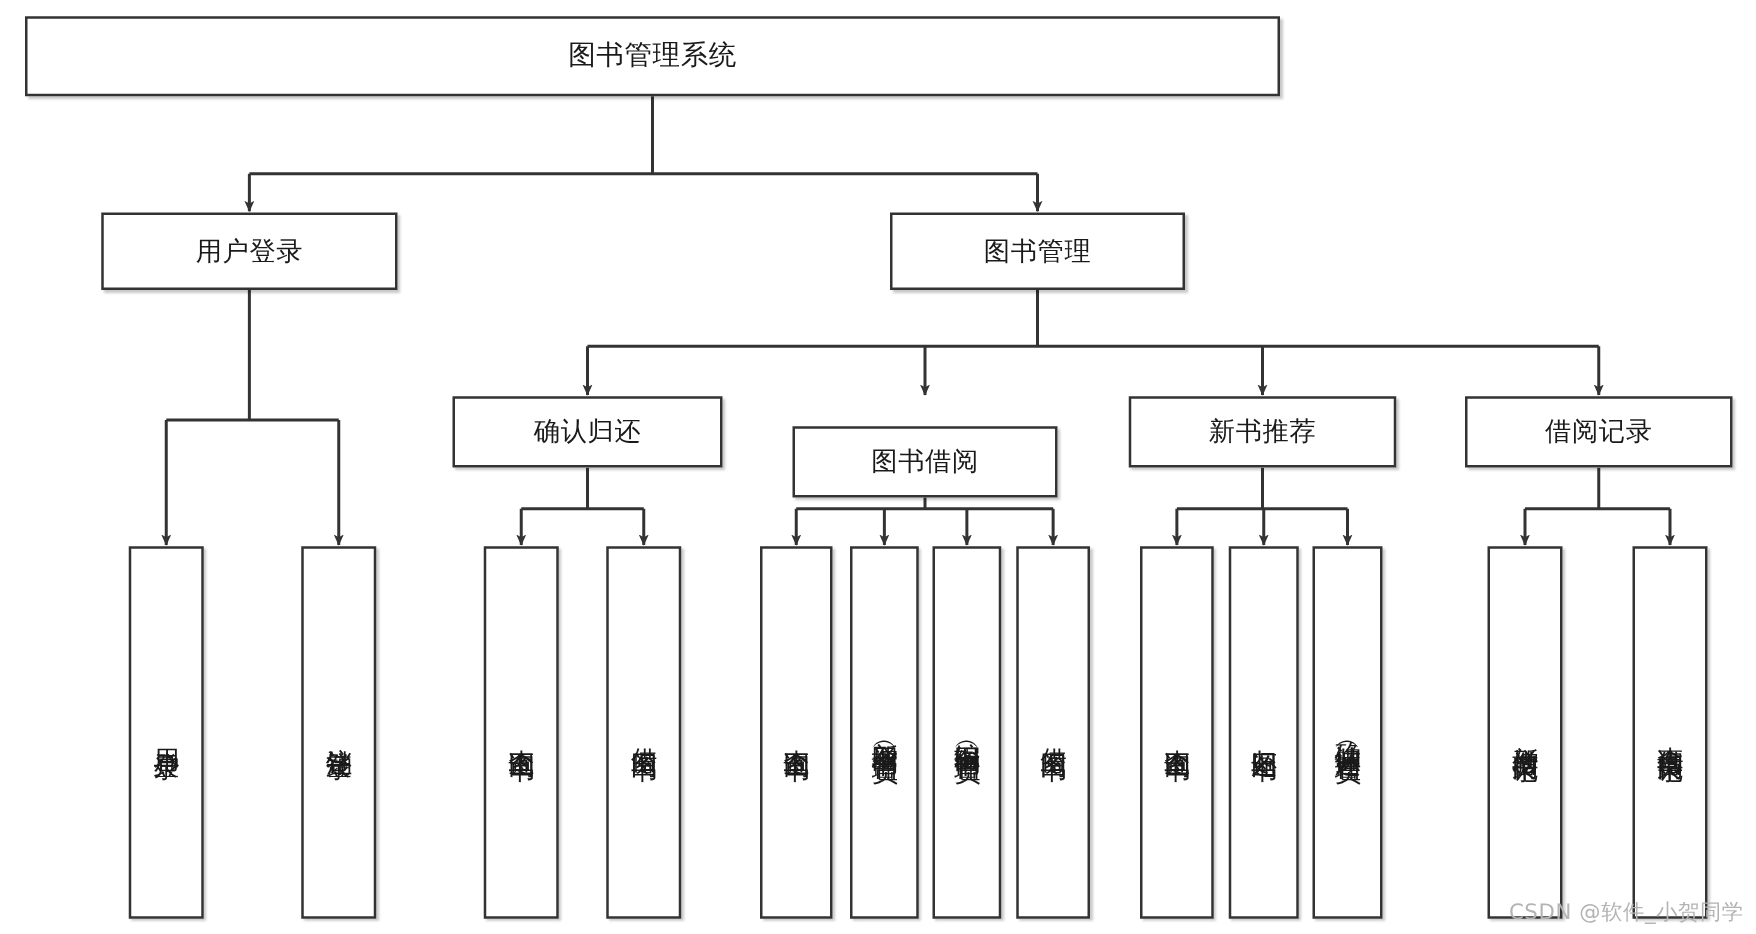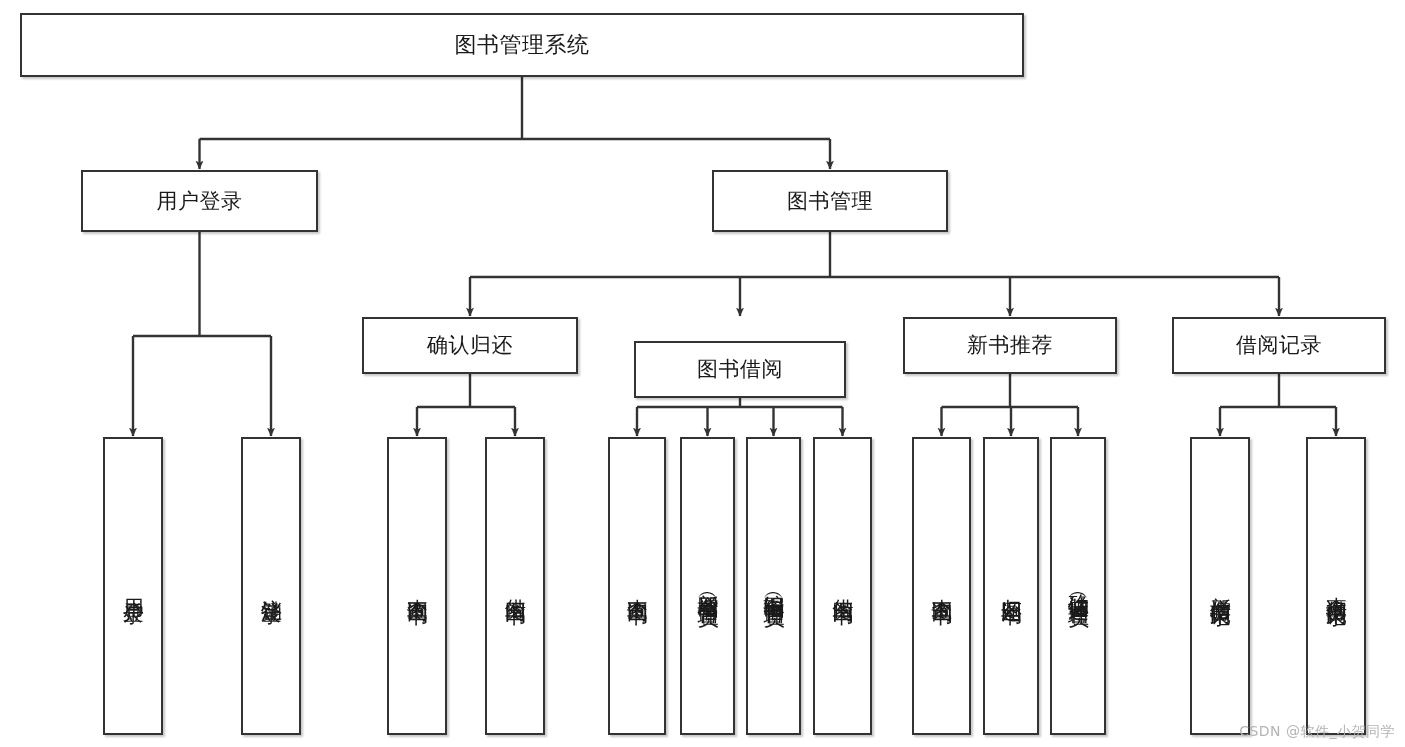--- a/index.html
+++ b/index.html
@@ -65,21 +65,21 @@
     letter-spacing: 2px;
     white-space: nowrap;
   }
   .node.vert {
     align-items: center;
   }
   #watermark {
     position: absolute;
     right: 10px;
     bottom: 6px;
-    font-size: 14px;
+    font-size: 17px;
     color: #b4b4b4;
     letter-spacing: 0.5px;
     white-space: nowrap;
     font-family: "DejaVu Sans", "Liberation Sans", sans-serif;
   }
 </style>
 </head>
 <body>
 
 <div id="diagram-root">

